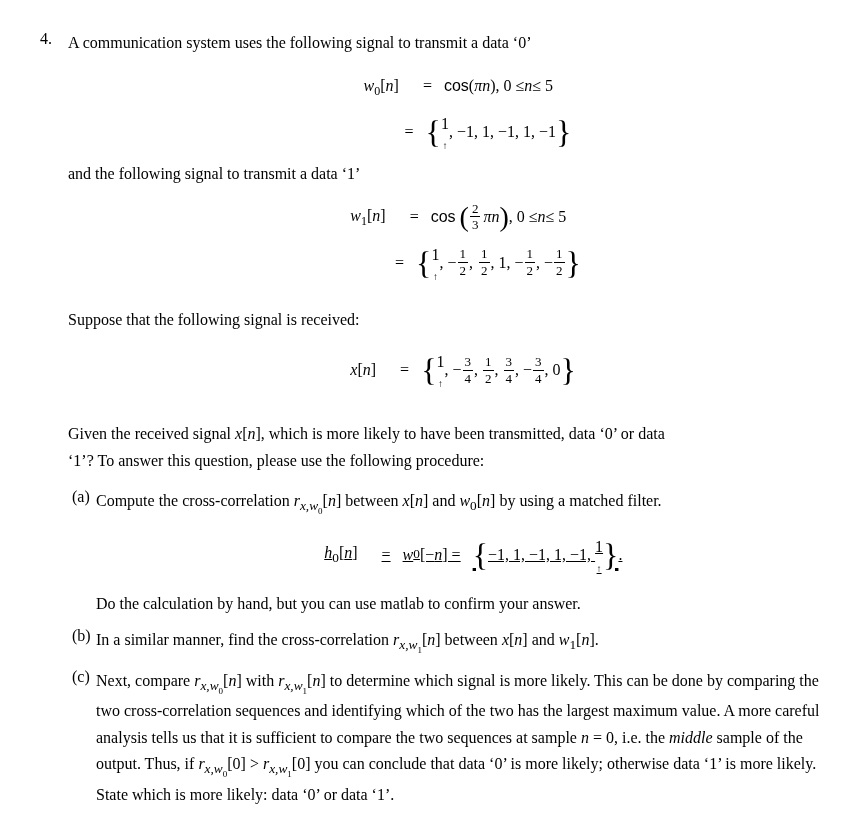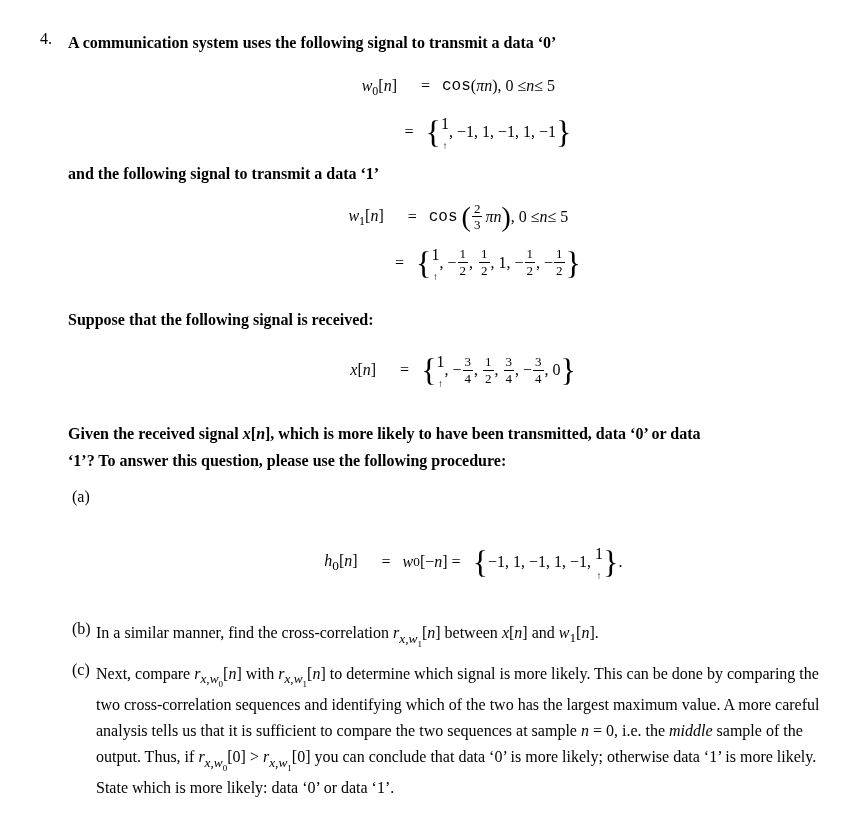--- a/index.html
+++ b/index.html
@@ -20,21 +20,20 @@
     .problem-num-label {
       min-width: 28px;
       font-size: 16px;
     }
     .problem-content {
       flex: 1;
     }
     .block-text {
       margin-bottom: 10px;
       line-height: 1.6;
-      font-weight: bold;
     }
     .math-block {
       display: flex;
       align-items: center;
       justify-content: center;
       margin: 5px 0;
       font-size: 16px;
       line-height: 2;
     }
     .math-lhs {
@@ -102,21 +101,21 @@
       min-width: 28px;
       padding-left: 4px;
     }
     .sub-part-content {
       flex: 1;
       line-height: 1.65;
     }
     .italic { font-style: italic; }
     .cos-text {
       font-style: normal;
-      font-family: Liberation Mono, monospace;
+      font-family: Liberation Sans, sans-serif;
     }
     .section-gap { margin-bottom: 14px; }
   </style>
 </head>
 <body>
 
 <div class="problem-number">
   <div class="problem-num-label">4.</div>
   <div class="problem-content">
 
@@ -251,24 +250,25 @@
     <div class="block-text section-gap" style="margin-top:27px; line-height:1.65;">
       Given the received signal <span class="italic">x</span>[<span class="italic">n</span>], which is more likely to have been transmitted, data ‘0’ or data<br>
       ‘1’? To answer this question, please use the following procedure:
     </div>
 
     <div class="sub-parts">
 
       <div class="sub-part">
         <div class="sub-part-label">(a)</div>
         <div class="sub-part-content">
+          <span>Compute the cross-correlation <span class="italic">r</span><sub><span class="italic">x,w</span><sub style="font-size:9px;">0</sub></sub>[<span class="italic">n</span>] between <span class="italic">x</span>[<span class="italic">n</span>] and <span class="italic">w</span><sub>0</sub>[<span class="italic">n</span>] by using a matched filter.</span>
           <br>
 
           
-          <div class="math-block" style="margin:24px 0;">
+          <div class="math-block" style="margin:12px 0;text-decoration:underline;">
             <div class="math-lhs">
               <span class="italic">h</span><sub>0</sub>[<span class="italic">n</span>]
             </div>
             <div class="math-eq">=</div>
             <div class="math-rhs" style="margin-right:12px;">
               <span class="italic">w</span><sub>0</sub>[−<span class="italic">n</span>] =
             </div>
             <div class="math-rhs">
               <span class="big-brace">{</span>
               <span class="set-content">
@@ -276,20 +276,21 @@
                 <span class="arrow-under">
                   <span>1</span>
                   <span class="arrow-symbol">↑</span>
                 </span>
               </span>
               <span class="big-brace">}</span>
               .
             </div>
           </div>
 
+          <span>Do the calculation by hand, but you can use matlab to confirm your answer.</span>
         </div>
       </div>
 
       <div class="sub-part">
         <div class="sub-part-label">(b)</div>
         <div class="sub-part-content">
           In a similar manner, find the cross-correlation <span class="italic">r</span><sub><span class="italic">x,w</span><sub style="font-size:9px;">1</sub></sub>[<span class="italic">n</span>] between <span class="italic">x</span>[<span class="italic">n</span>] and <span class="italic">w</span><sub>1</sub>[<span class="italic">n</span>].
         </div>
       </div>
 

